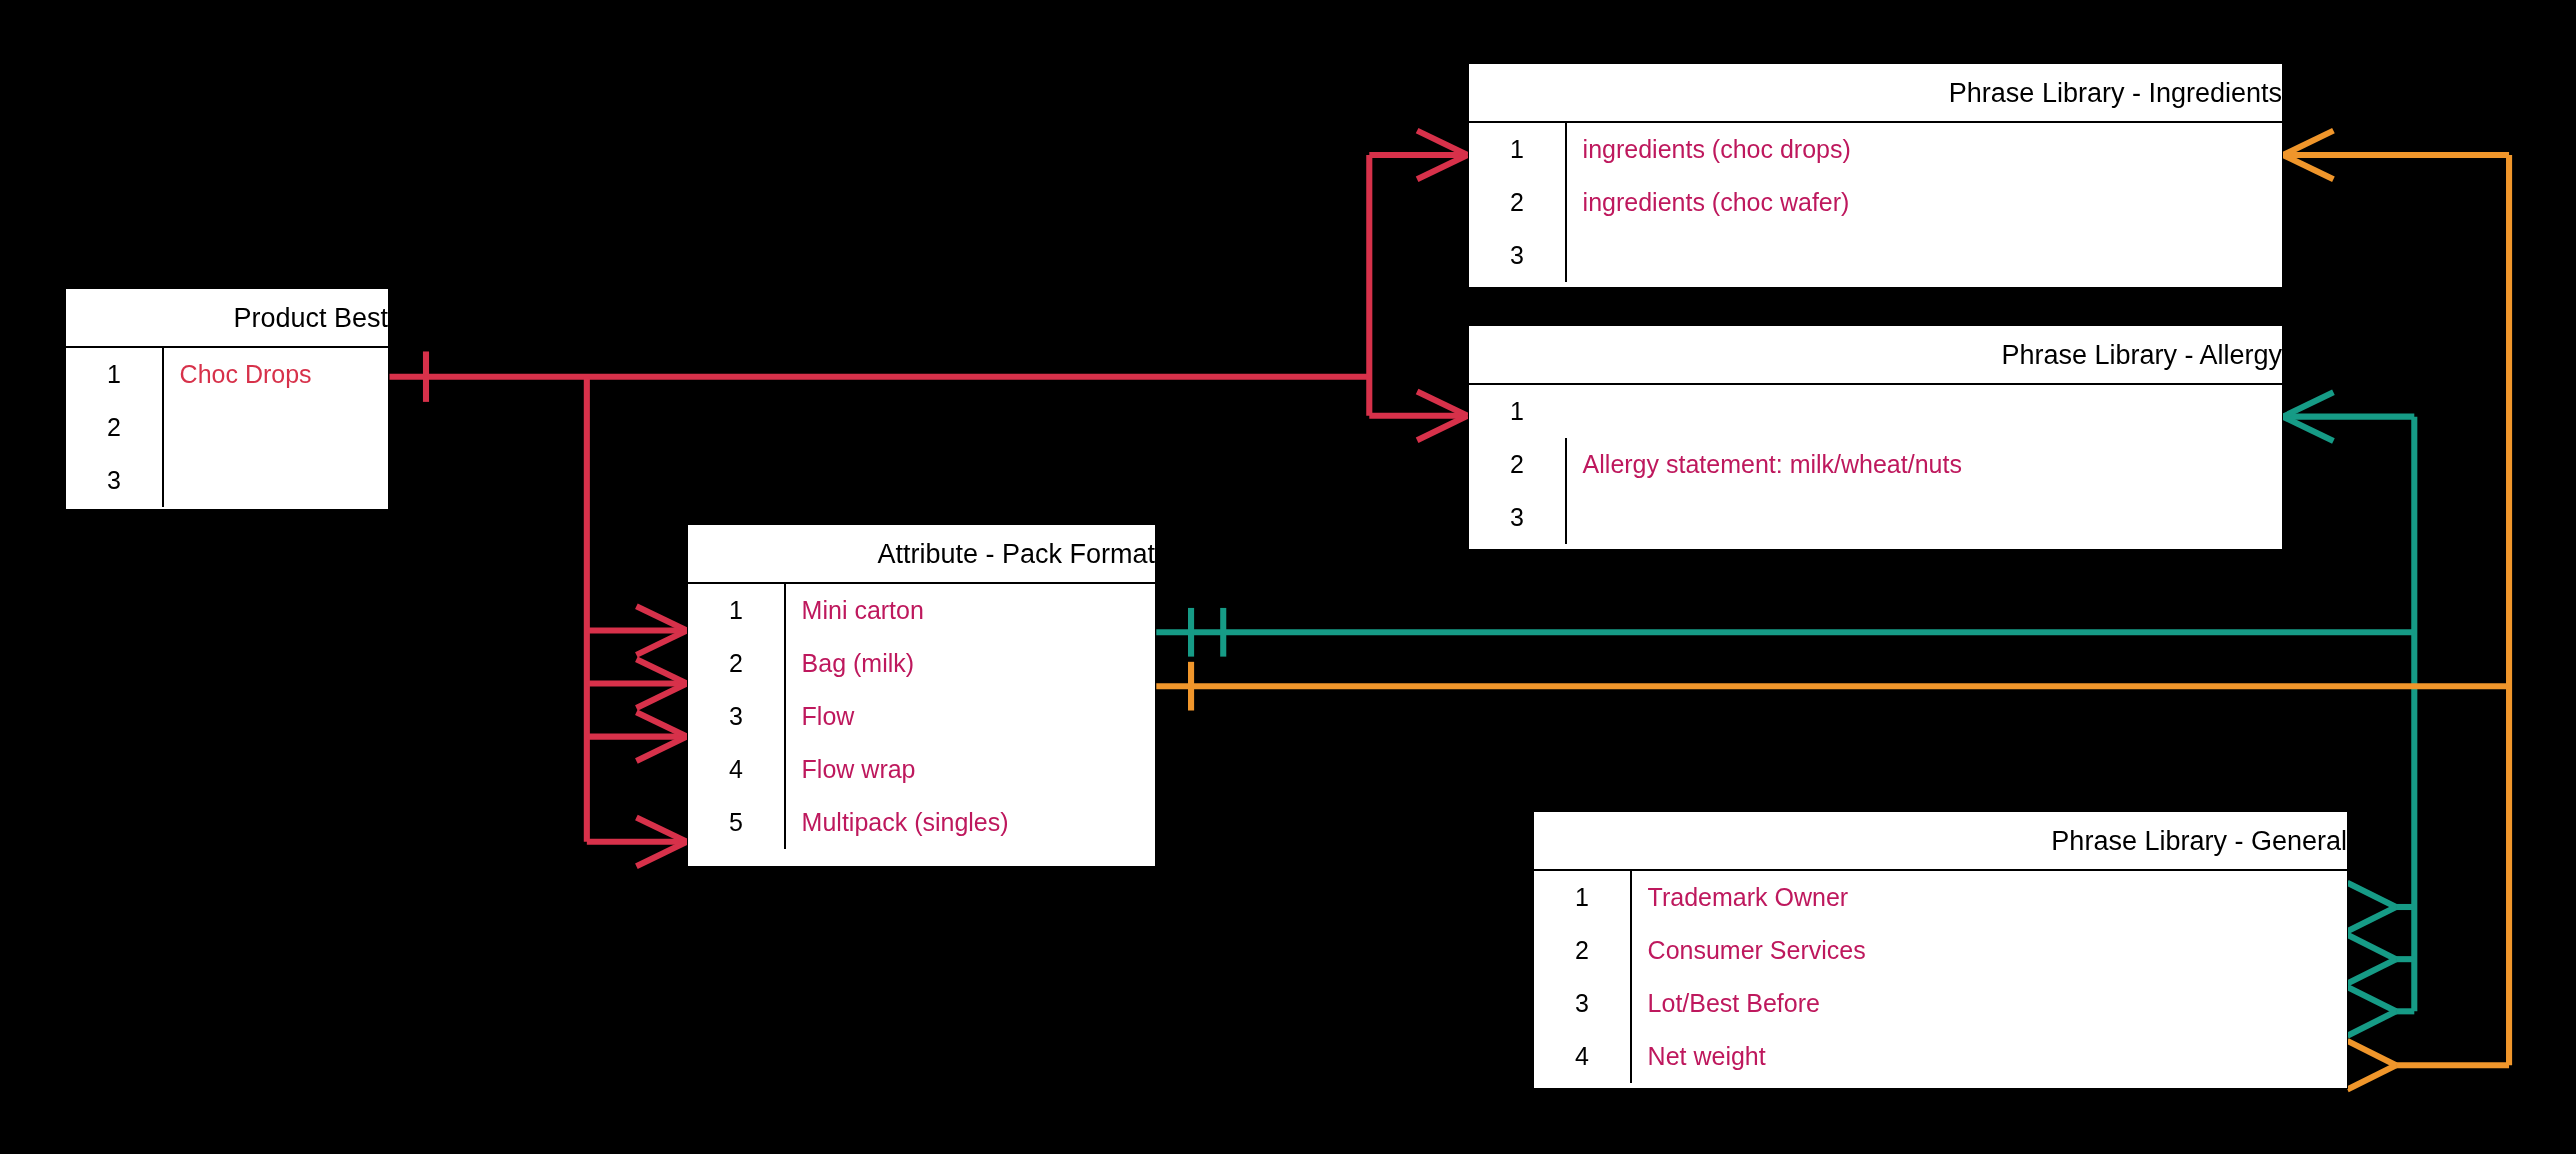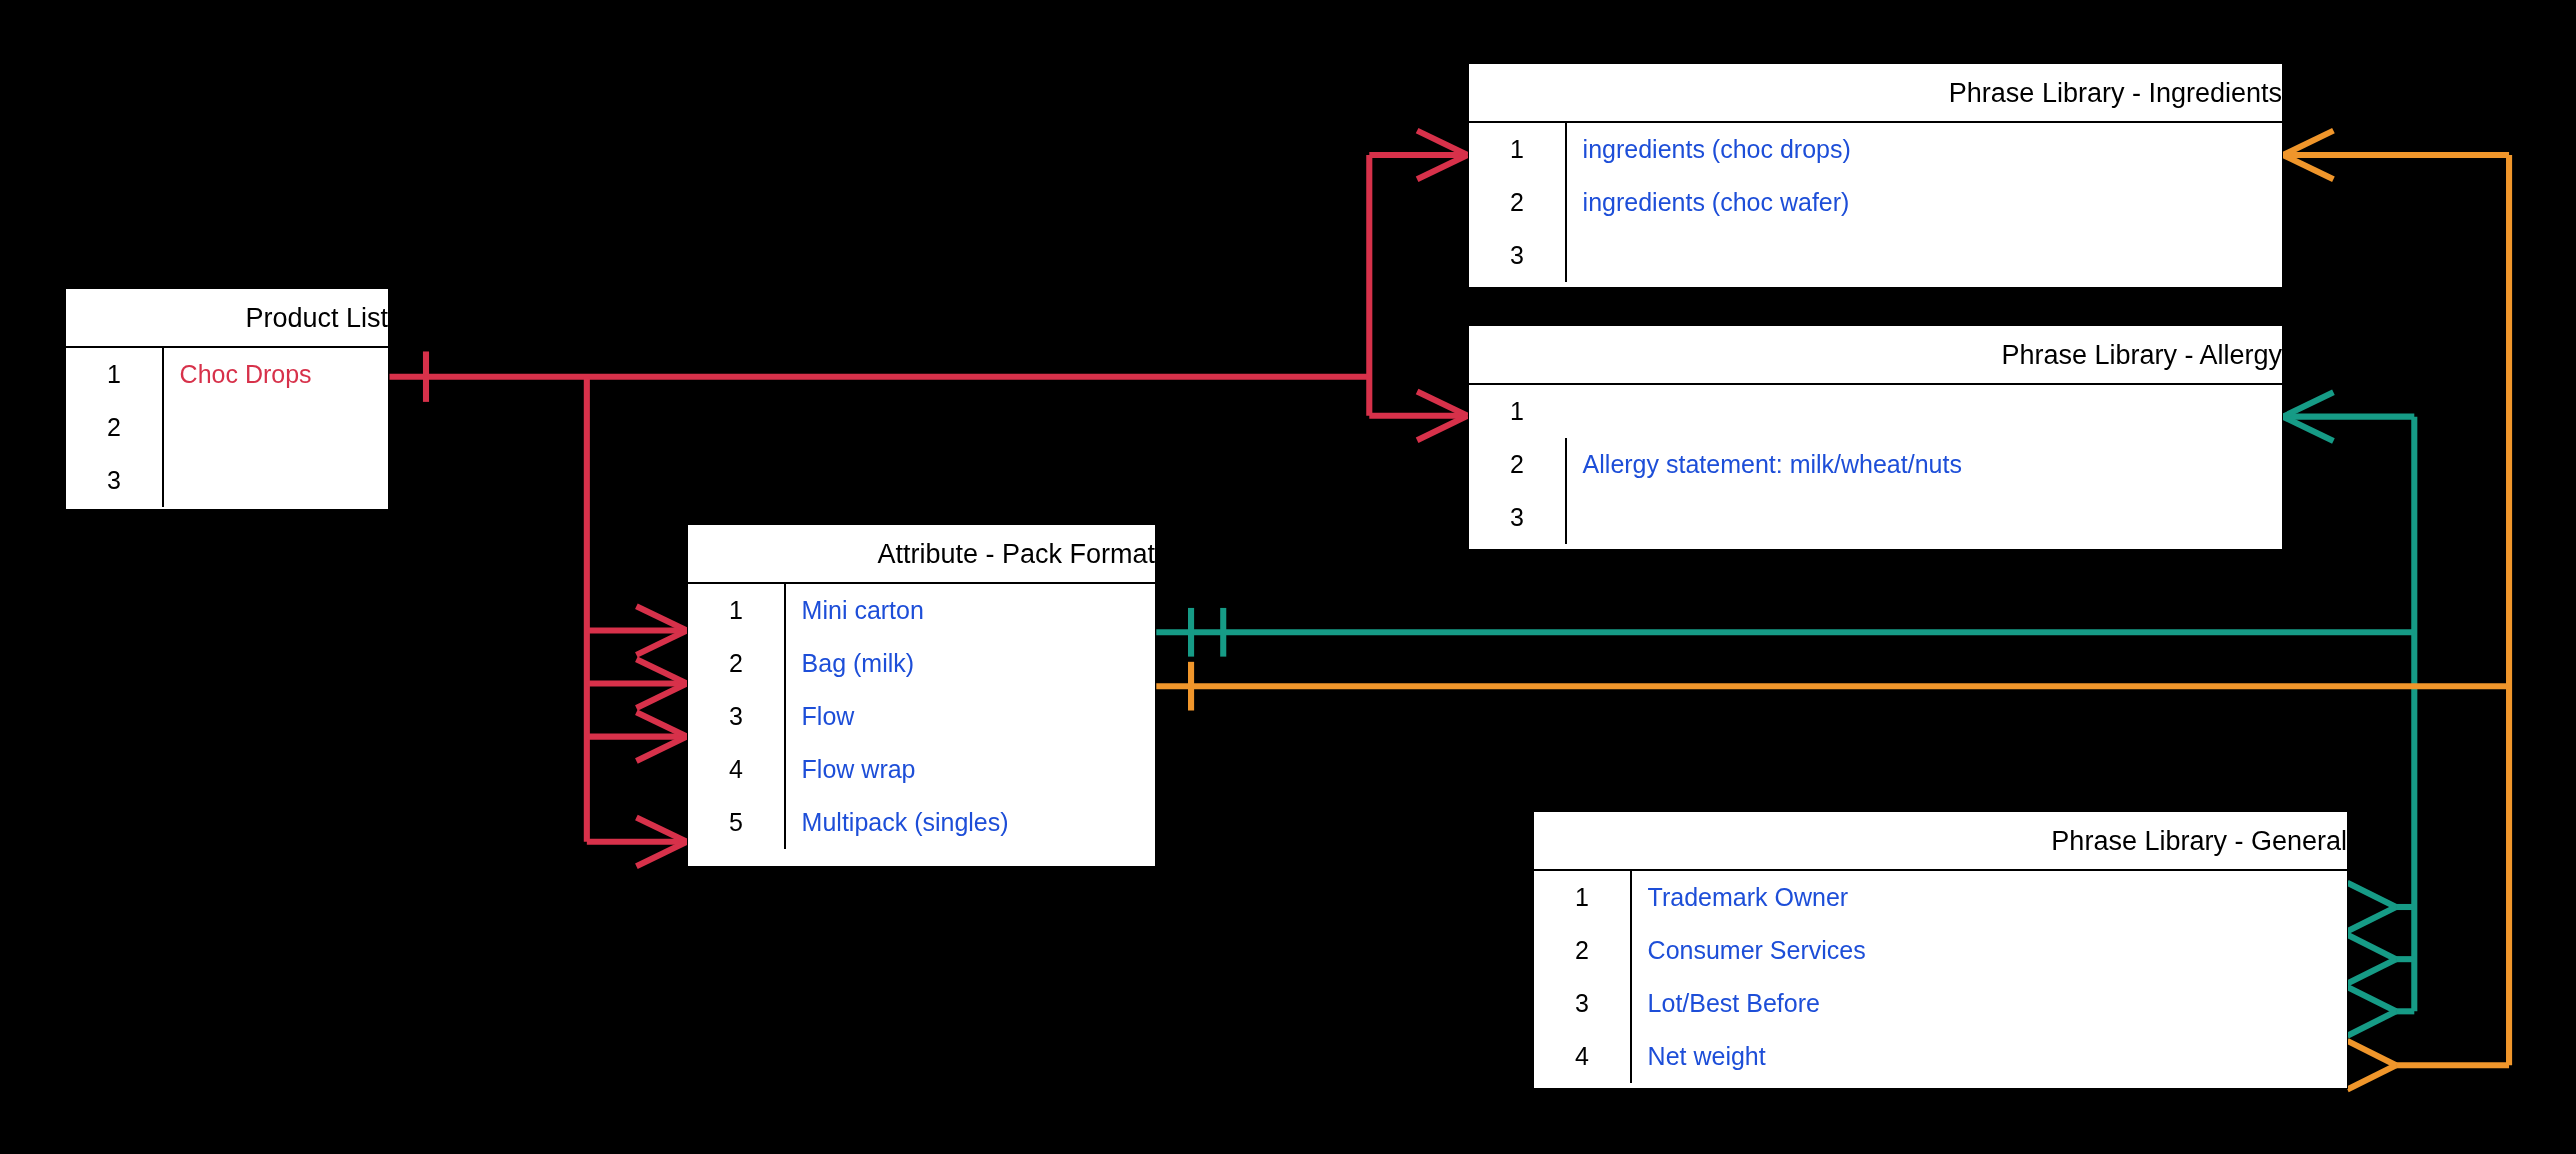--- a/index.html
+++ b/index.html
@@ -6,21 +6,21 @@
   body{width:2576px;height:1155px;overflow:hidden;font-family:"Liberation Sans",sans-serif;}
   #stage{position:relative;width:2576px;height:1155px;background:#000;}
   svg.links{position:absolute;left:0;top:0;width:2576px;height:1155px;}
   .entity{position:absolute;background:#fff;border:1.7px solid #000;box-sizing:border-box;}
   .ent-title{height:59px;line-height:59px;text-align:right;font-size:27px;color:#000;
              border-bottom:2.6px solid #000;box-sizing:border-box;white-space:nowrap;overflow:hidden;}
   .ent-rows{position:relative;}
   .ent-row{display:flex;align-items:center;height:53px;box-sizing:border-box;}
   .row-idx{width:96px;min-width:96px;text-align:center;font-size:25px;color:#000;
            align-self:stretch;display:flex;align-items:center;justify-content:center;}
-  .row-val{flex:1;padding-left:15.6px;font-size:25px;color:#1d4ed8;border-left:2.6px solid #000;
+  .row-val{flex:1;padding-left:15.6px;font-size:25px;color:#be185d;border-left:2.6px solid #000;
            align-self:stretch;display:flex;align-items:center;white-space:nowrap;overflow:hidden;}
   .row-val.hl{color:#D7314A;}
 </style>
 </head>
 <body>
 
 <div id="stage">
 
   <svg class="links" viewBox="0 0 2963 1328" xmlns="http://www.w3.org/2000/svg">
 
@@ -121,21 +121,21 @@
     </g>
 
     <g stroke="#F0962B" stroke-width="7" fill="none">
       <path d="M1330,789 L2886,789"></path>
       <path d="M1370,761 L1370,817"></path>
     </g>
 
   </svg>
 
   <div class="entity" style="left:65px;top:288px;width:324px;height:222px;">
-    <div class="ent-title">Product List</div>
+    <div class="ent-title">Product Best</div>
     <div class="ent-rows">
       <div class="ent-row">
         <div class="row-idx">1</div>
         <div class="row-val hl">Choc Drops</div>
       </div>
       <div class="ent-row">
         <div class="row-idx">2</div>
         <div class="row-val"></div>
       </div>
       <div class="ent-row">

